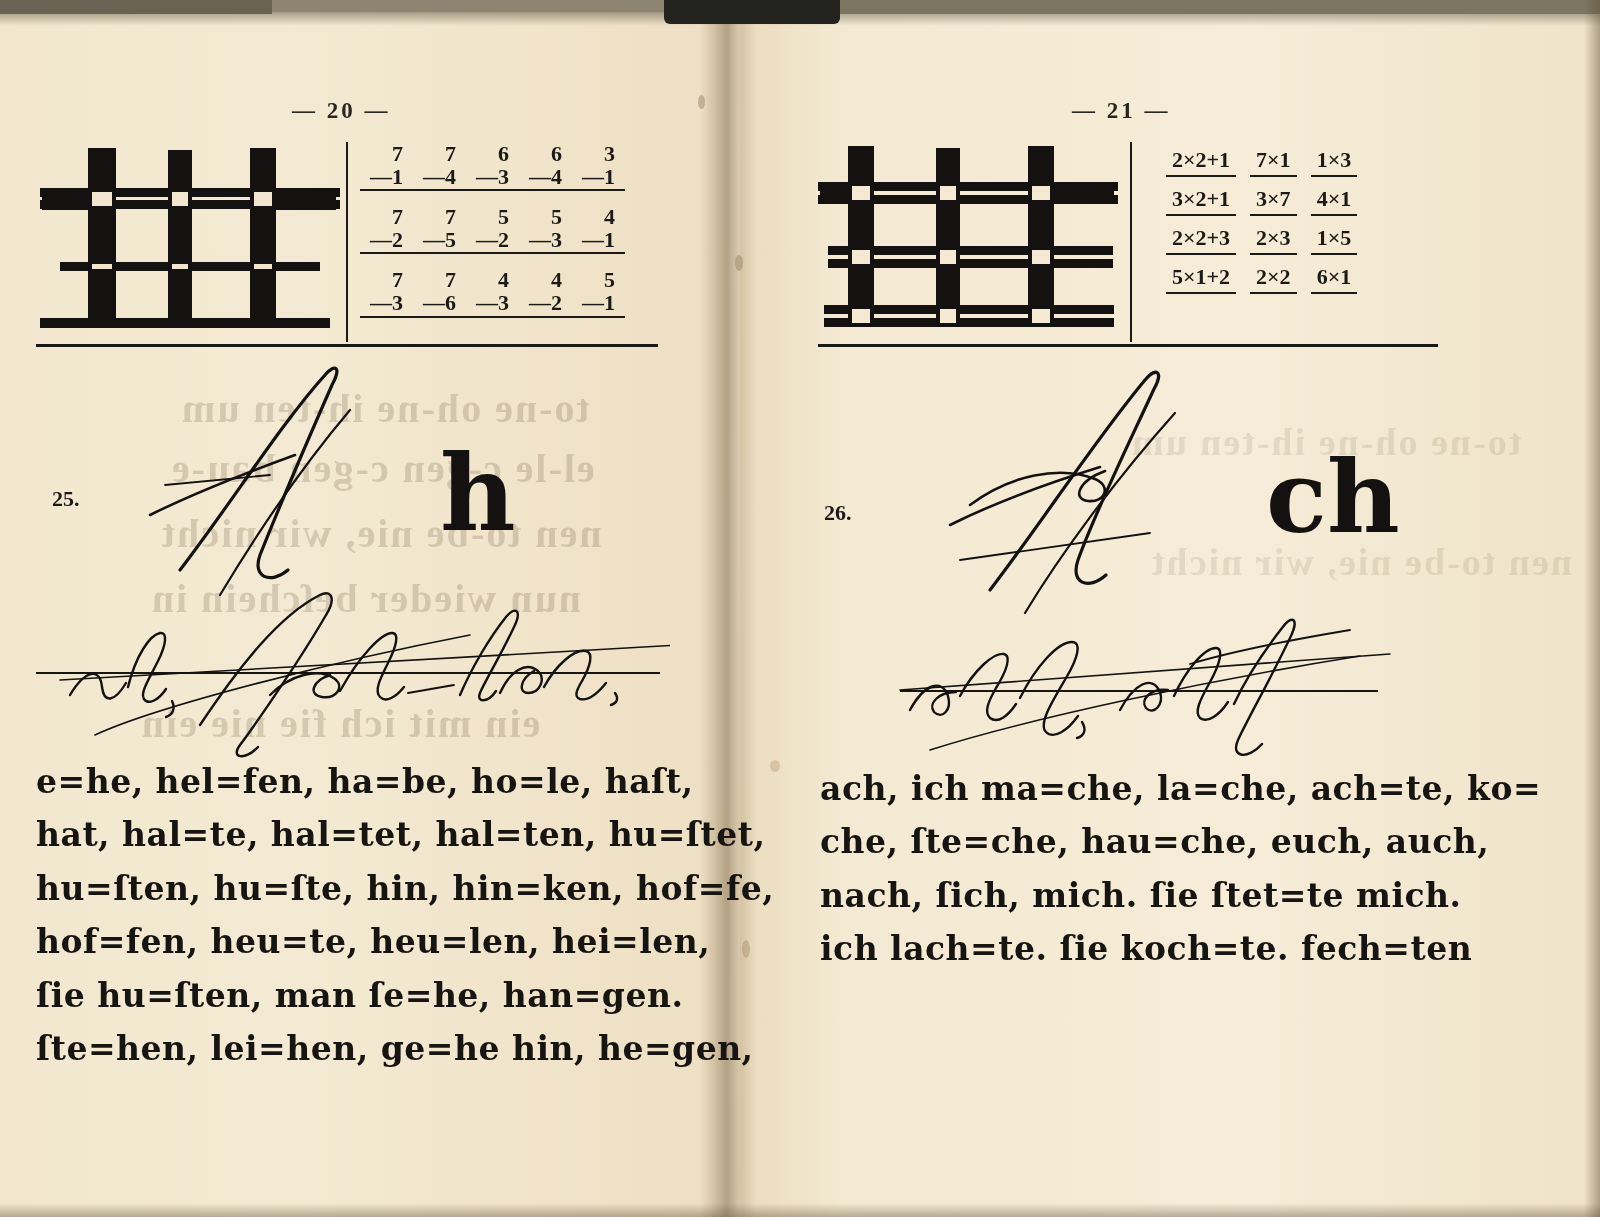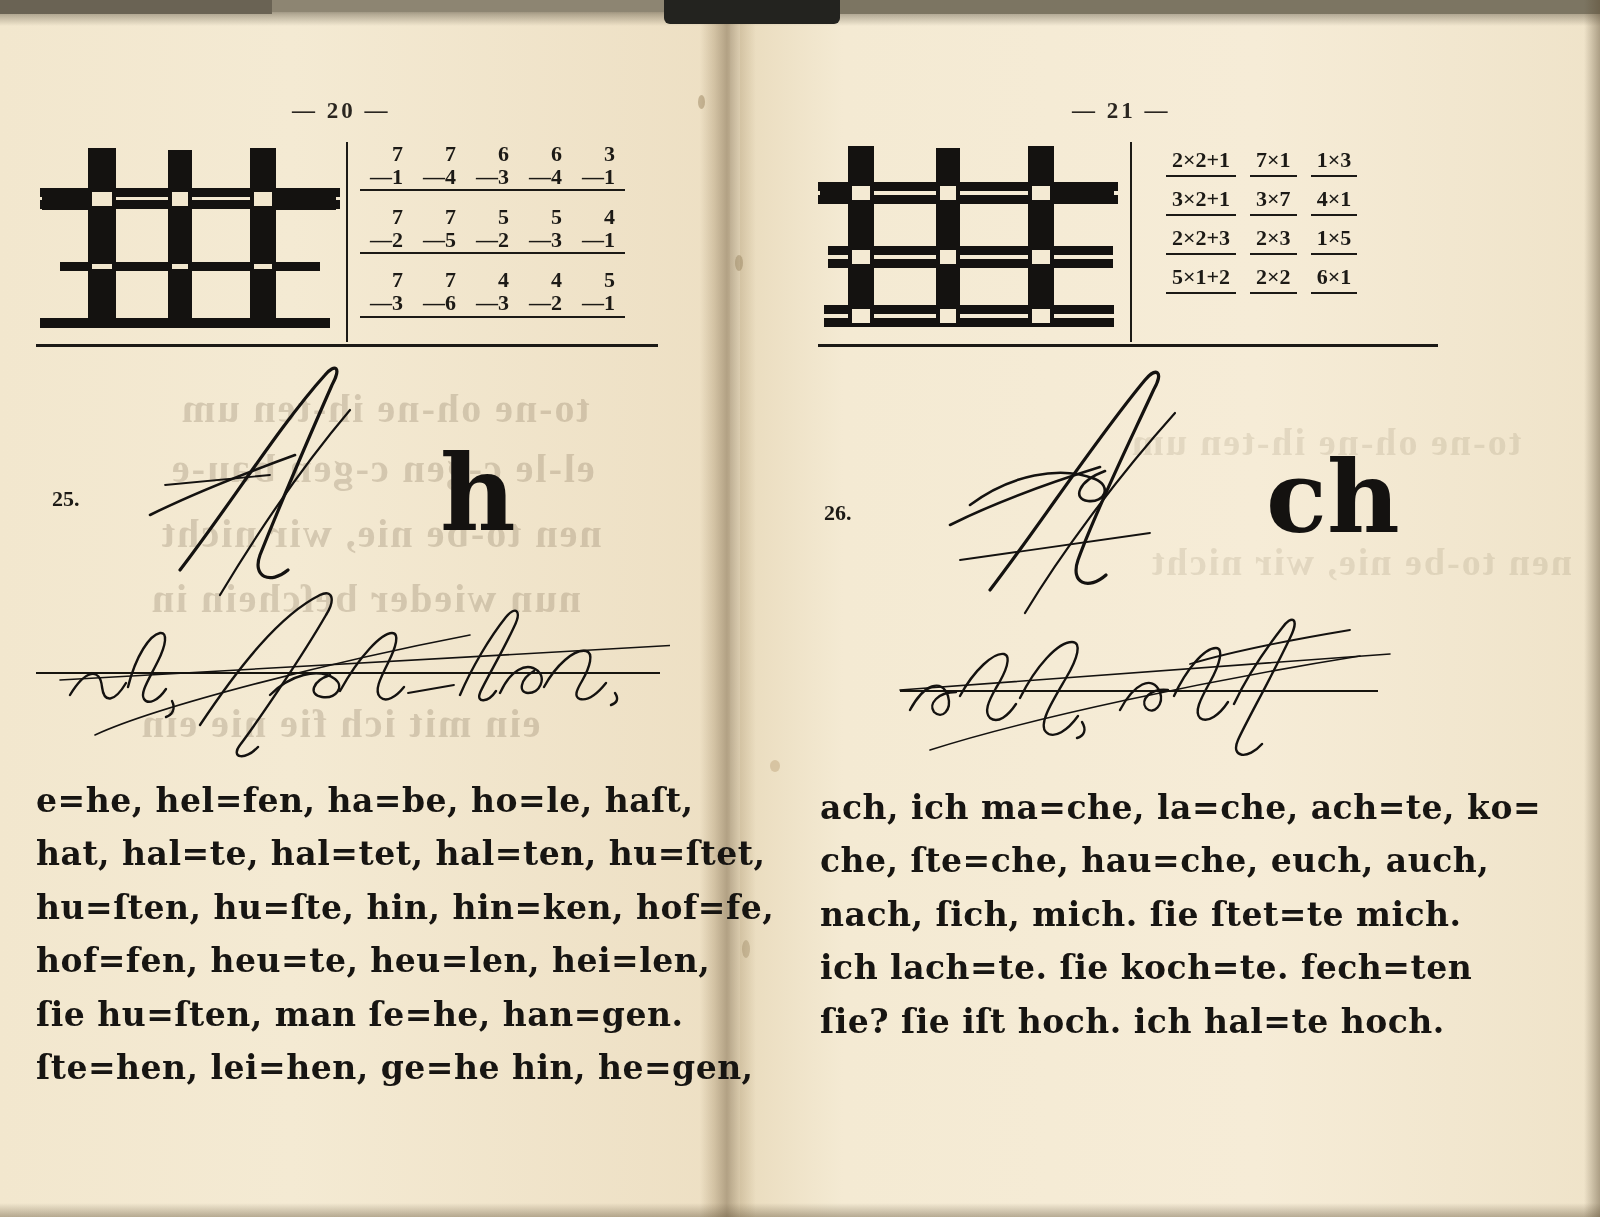--- a/index.html
+++ b/index.html
@@ -135,21 +135,20 @@
   .script-box { position: absolute; }
 
   .fraktur-block {
     position: absolute;
     font-family: "DejaVu Serif", serif;
     color: #171512;
     font-size: 33px;
     line-height: 1.62;
     letter-spacing: 0.5px;
     font-weight: 600;
-    margin-top: 19px;
   }
   .fraktur-block .ln { white-space: nowrap; display:block; }
 
   .ruleline { position:absolute; background:#17150f; }
 </style>
 </head>
 <body>
 
 <div id="page">
   <div class="paper"></div>
@@ -384,21 +383,20 @@
       <path d="M10 90 L500 54" stroke-width="1.6"></path>
       <path d="M40 150 C140 118 320 80 470 56" stroke-width="1.6"></path>
     </g>
   </svg>
 
   <div class="fraktur-block" style="left:820px; top:762px; width:640px;">
     <span class="ln">ach, ich ma=che, la=che, ach=te, ko=</span>
     <span class="ln">che, ſte=che, hau=che, euch, auch,</span>
     <span class="ln">nach, ſich, mich.  ſie ſtet=te mich.</span>
     <span class="ln">ich lach=te.   ſie koch=te.   fech=ten</span>
-    <span class="ln">ſie?  ſie iſt hoch.  ich hal=te hoch.</span>
   </div>
 
   <div class="top-shadow"></div>
   <div class="top-block1"></div>
   <div class="top-block2"></div>
   <div class="top-block3"></div>
   <div class="top-block4"></div>
   <div class="edge-right"></div>
   <div class="edge-bottom"></div>
 </div>

